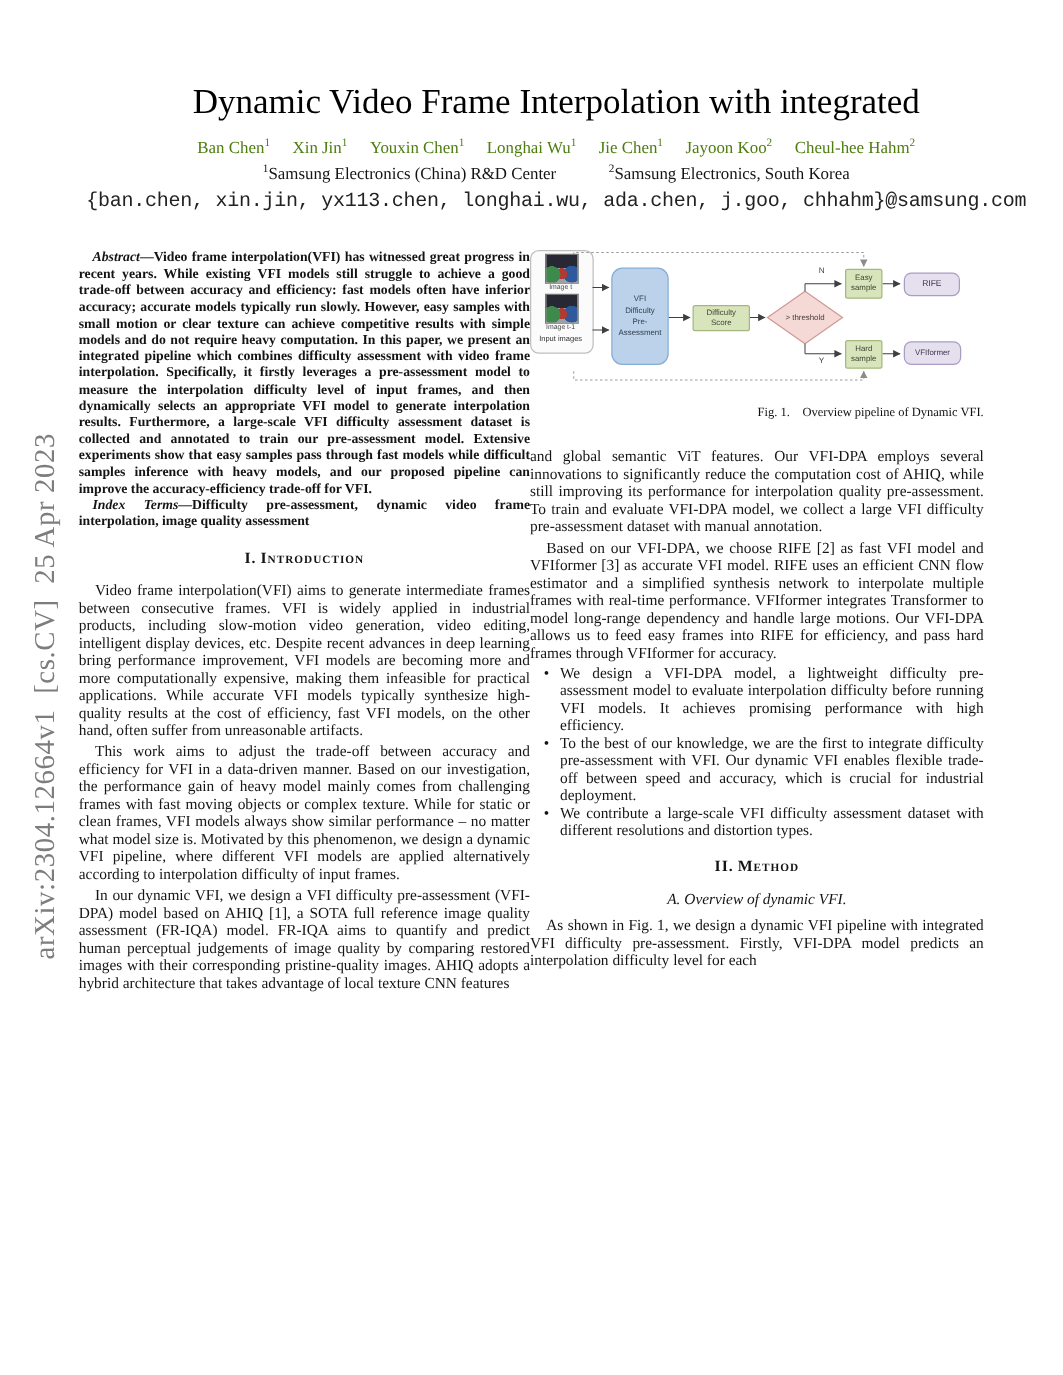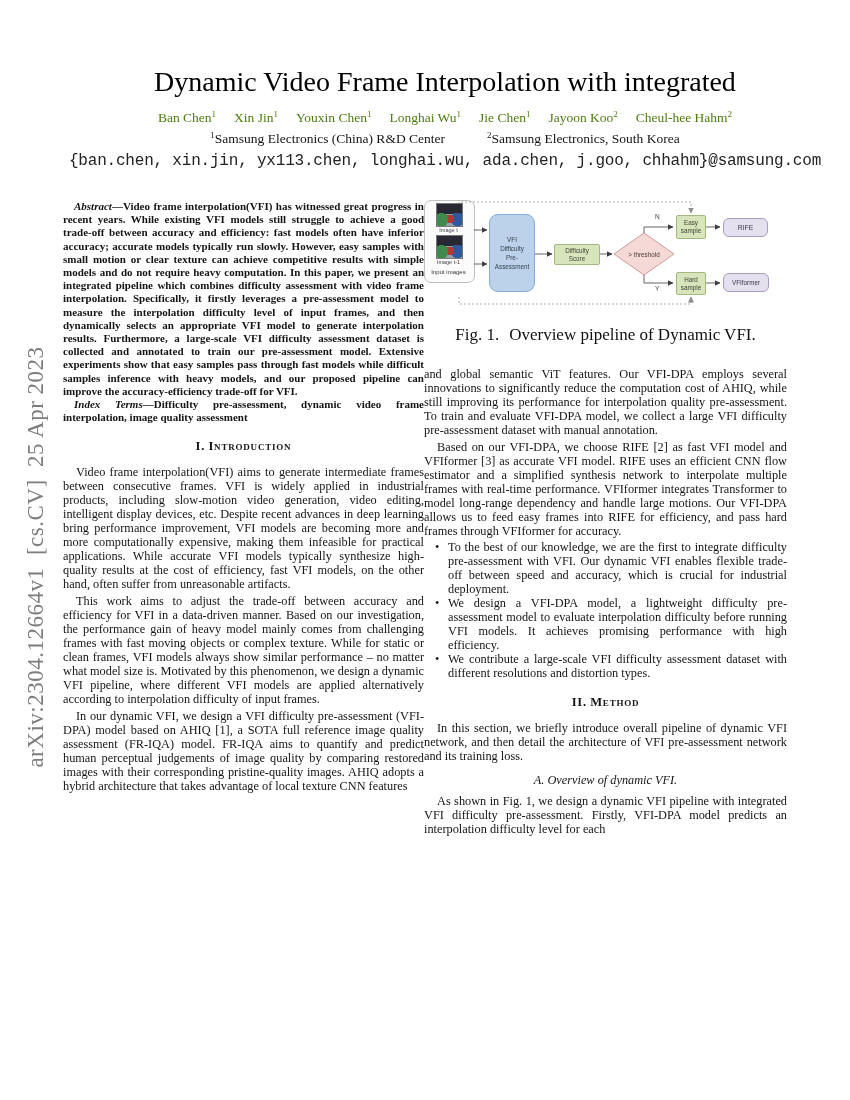--- a/index.html
+++ b/index.html
@@ -137,22 +137,22 @@
     font-size:6.8px;color:#3c3550;
   }
   .rife{left:299px;top:18px;width:45px;height:19px;}
   .vfif{left:299px;top:73px;width:46px;height:19px;font-size:6.3px;}
   .blabel{
     position:absolute;font-size:6.5px;color:#444;
   }
   .blabel.n{left:231px;top:13px;}
   .blabel.y{left:231px;top:85px;}
   figcaption{
-    margin-top:15px;text-align:center;
-    font-size:17px;color:#111;
+    margin-top:15px;text-align:right;
+    font-size:10px;color:#111;
     font-family:"Liberation Serif", serif;
   }
   figcaption .capgap{display:inline-block;width:10px;}
 </style>
 </head>
 <body>
 
 <div class="page">
 
   <div class="arxiv-strip">
@@ -240,26 +240,25 @@
           <div class="node lavbox vfif">VFIformer</div>
         </div>
 
         <figcaption><span>Fig. 1.</span><span class="capgap"></span><span>Overview pipeline of Dynamic VFI.</span></figcaption>
       </figure>
 
       <p class="body-p cont">and global semantic ViT features. Our VFI-DPA employs several innovations to significantly reduce the computation cost of AHIQ, while still improving its performance for interpolation quality pre-assessment. To train and evaluate VFI-DPA model, we collect a large VFI difficulty pre-assessment dataset with manual annotation.</p>
       <p class="body-p">Based on our VFI-DPA, we choose RIFE [2] as fast VFI model and VFIformer [3] as accurate VFI model. RIFE uses an efficient CNN flow estimator and a simplified synthesis network to interpolate multiple frames with real-time performance. VFIformer integrates Transformer to model long-range dependency and handle large motions. Our VFI-DPA allows us to feed easy frames into RIFE for efficiency, and pass hard frames through VFIformer for accuracy.</p>
 
       <ul class="contribs">
+        <li>We design a VFI-DPA model, a lightweight difficulty pre-assessment model to evaluate interpolation difficulty before running VFI models. It achieves promising performance with high efficiency.</li>
         <li>To the best of our knowledge, we are the first to integrate difficulty pre-assessment with VFI. Our dynamic VFI enables flexible trade-off between speed and accuracy, which is crucial for industrial deployment.</li>
-        <li>We design a VFI-DPA model, a lightweight difficulty pre-assessment model to evaluate interpolation difficulty before running VFI models. It achieves promising performance with high efficiency.</li>
         <li>We contribute a large-scale VFI difficulty assessment dataset with different resolutions and distortion types.</li>
       </ul>
 
       <h2 class="section"><span class="secnum">II.</span> <span class="sctitle">Method</span></h2>
 
-      <p class="body-p">In this section, we briefly introduce overall pipeline of dynamic VFI network, and then detail the architecture of VFI pre-assessment network and its training loss.</p>
       <h3 class="subsection">A. Overview of dynamic VFI.</h3>
       <p class="body-p">As shown in Fig. 1, we design a dynamic VFI pipeline with integrated VFI difficulty pre-assessment. Firstly, VFI-DPA model predicts an interpolation difficulty level for each</p>
 
     </div>
   </div>
 </div>
 
 </body></html>

